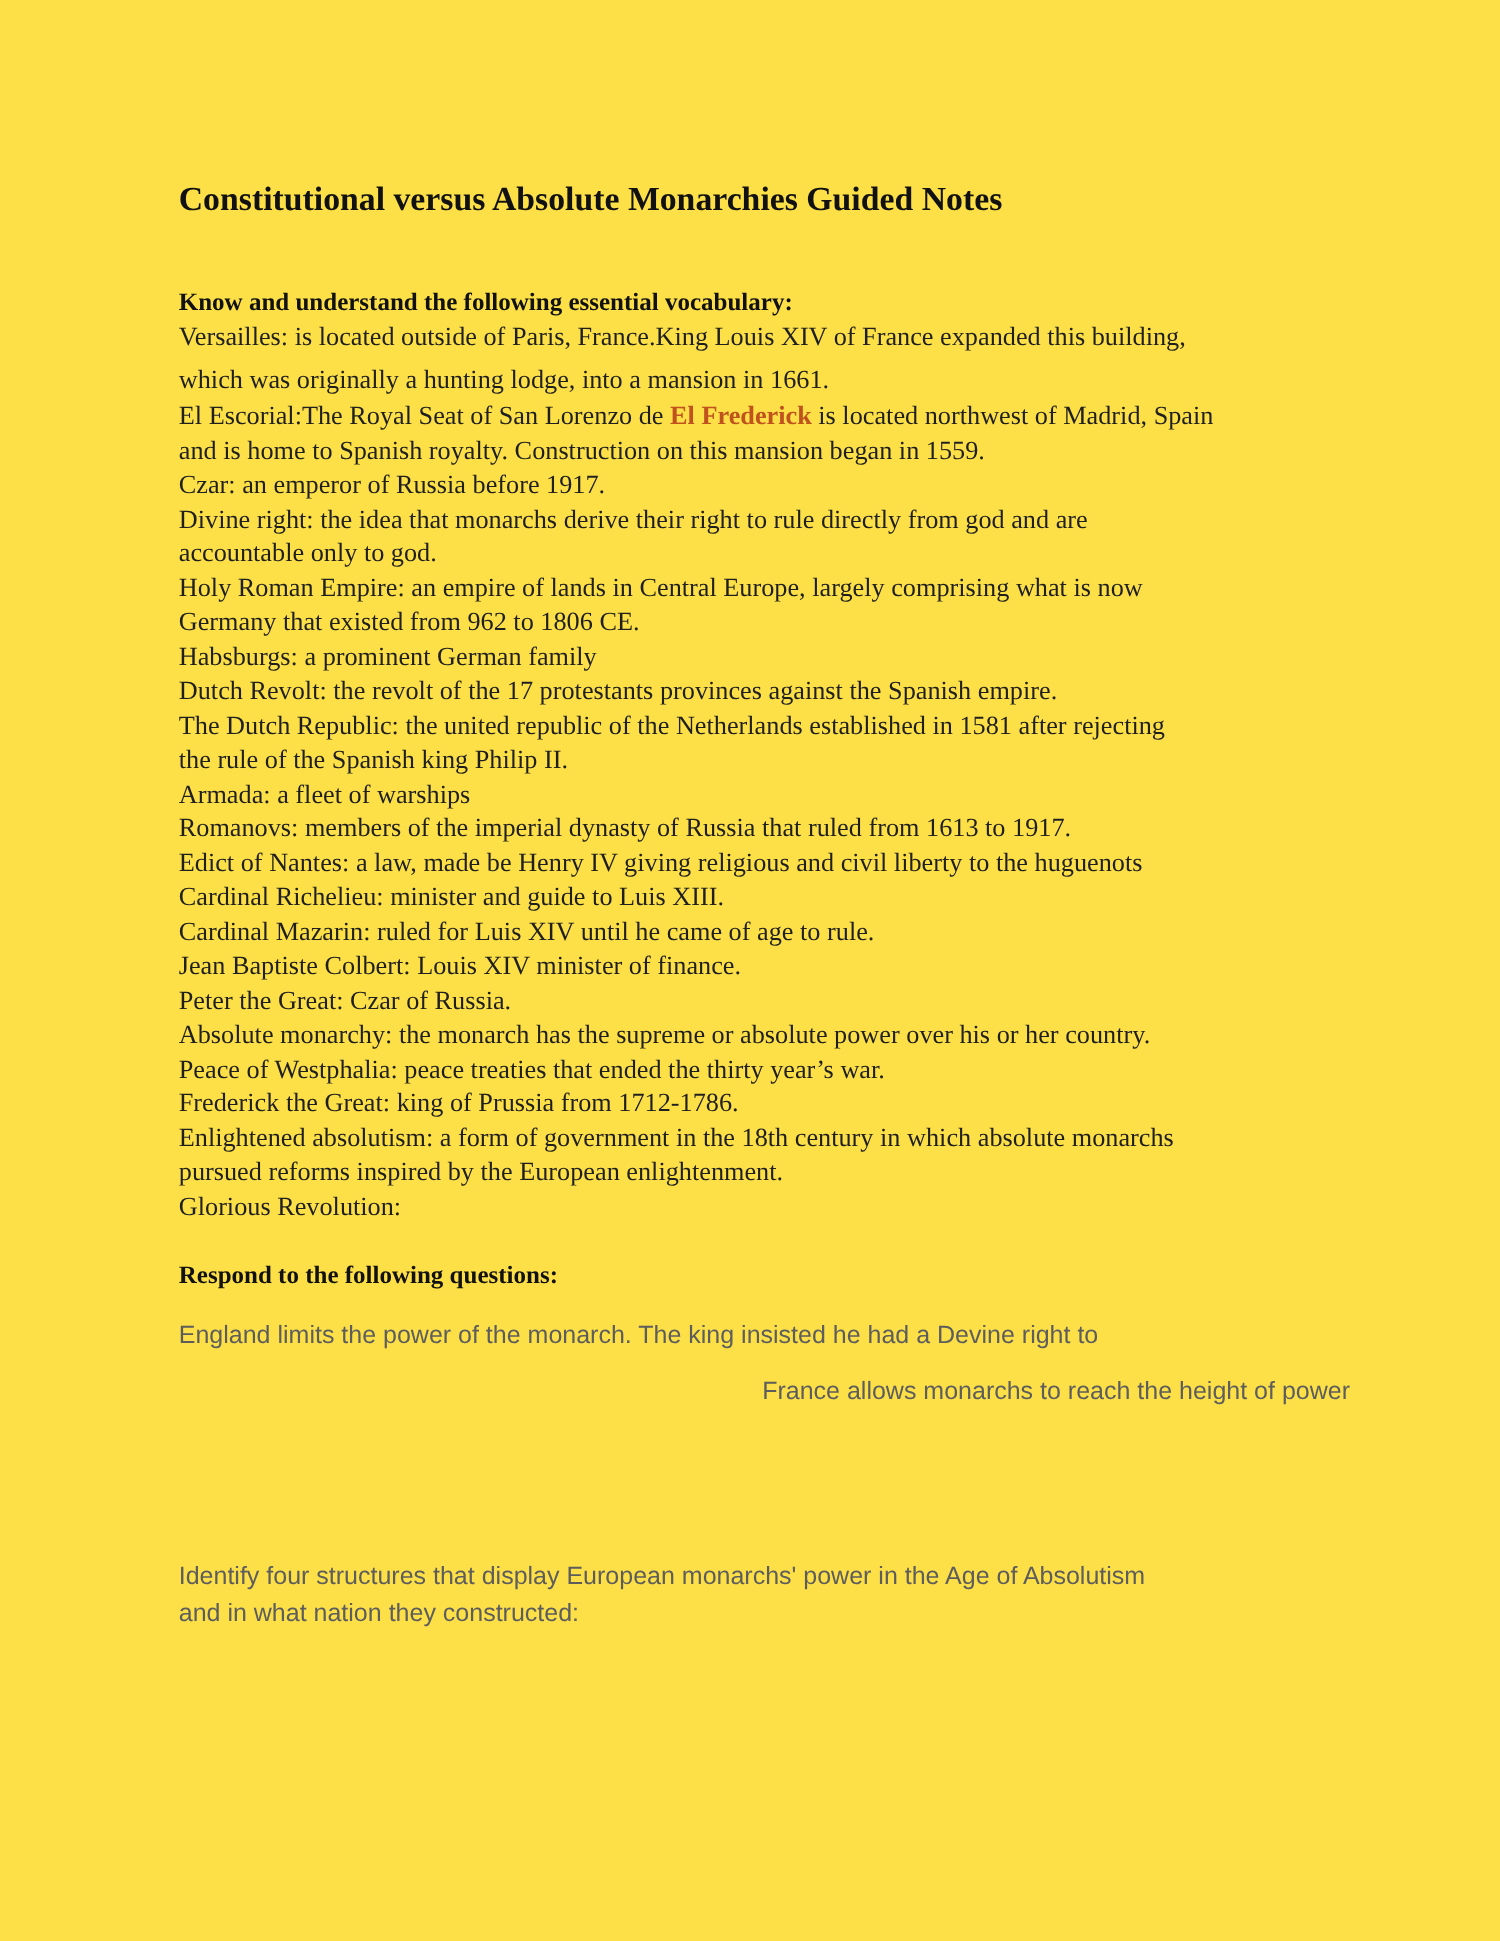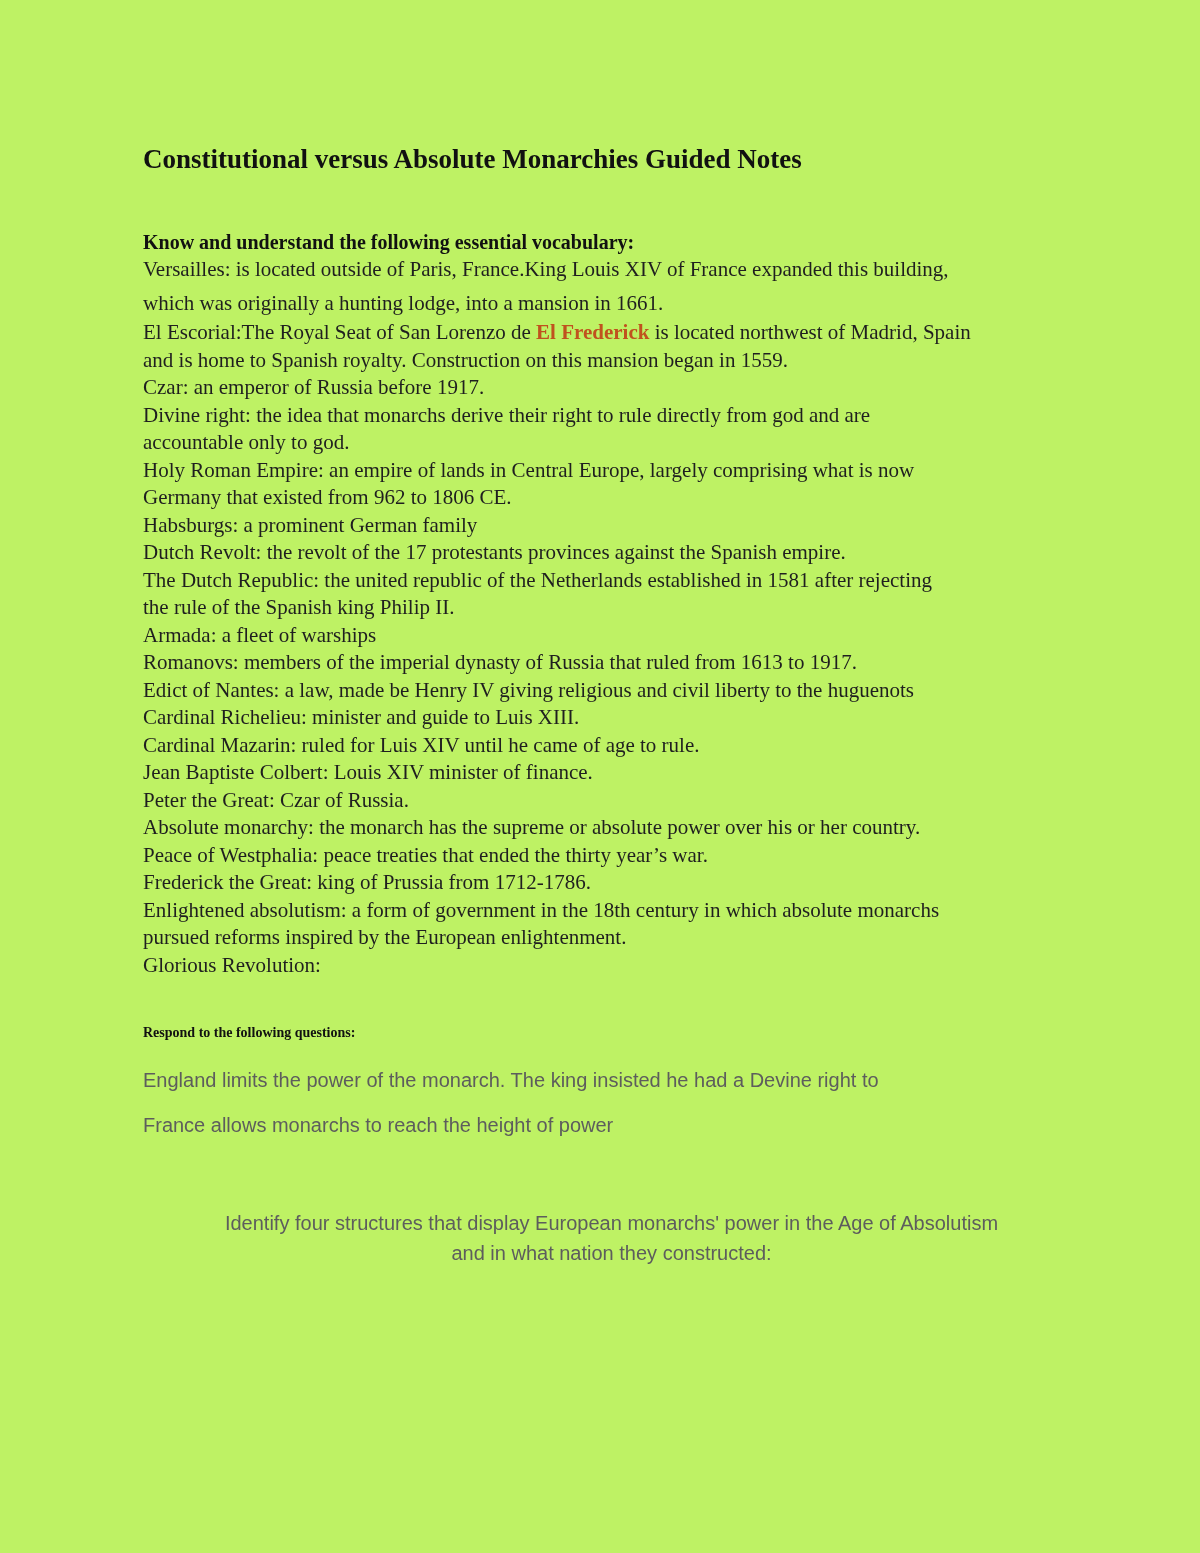--- a/index.html
+++ b/index.html
@@ -4,21 +4,21 @@
 <style>
   html, body {
     margin: 0;
     padding: 0;
     background: #ffffff;
   }
   .page {
     position: relative;
     width: 1200px;
     height: 1553px;
-    background: #bef264;
+    background: #fde047;
     overflow: hidden;
     font-family: "Liberation Serif", serif;
     color: #1f1f1f;
   }
   .content {
     padding: 143px 120px 0 143px;
   }
   .doc-title {
     font-family: "Liberation Serif", serif;
     font-size: 27px;
@@ -45,40 +45,40 @@
   }
   .vline.extra-gap {
     padding-top: 6px;
     padding-bottom: 2px;
   }
   .accent {
     font-weight: bold;
     color: #c0521e;
   }
   .respond-heading {
-    margin-top: 40px;
-    font-size: 14px;
+    margin-top: 28px;
+    font-size: 20px;
     font-weight: bold;
     color: #111111;
     line-height: 27.5px;
     white-space: nowrap;
   }
   .qa {
     font-family: "Liberation Sans", sans-serif;
     color: #5d5d5d;
   }
   .qa .qline {
     font-size: 20px;
     line-height: 30px;
     white-space: nowrap;
   }
   .q1 { margin-top: 78px; }
   .a1 { margin-top: 18px; }
-  .a2 { margin-top: 15px; }
-  .q2 { margin-top: 68px; text-align: center; }
+  .a2 { margin-top: 15px; text-align: right; }
+  .q2 { margin-top: 118px; }
 </style>
 </head>
 <body>
 
 <div class="page">
   <div class="content">
 
     <div class="doc-title">Constitutional versus Absolute Monarchies Guided Notes</div>
 
     <div class="vocab-heading">Know and understand the following essential vocabulary:</div>

